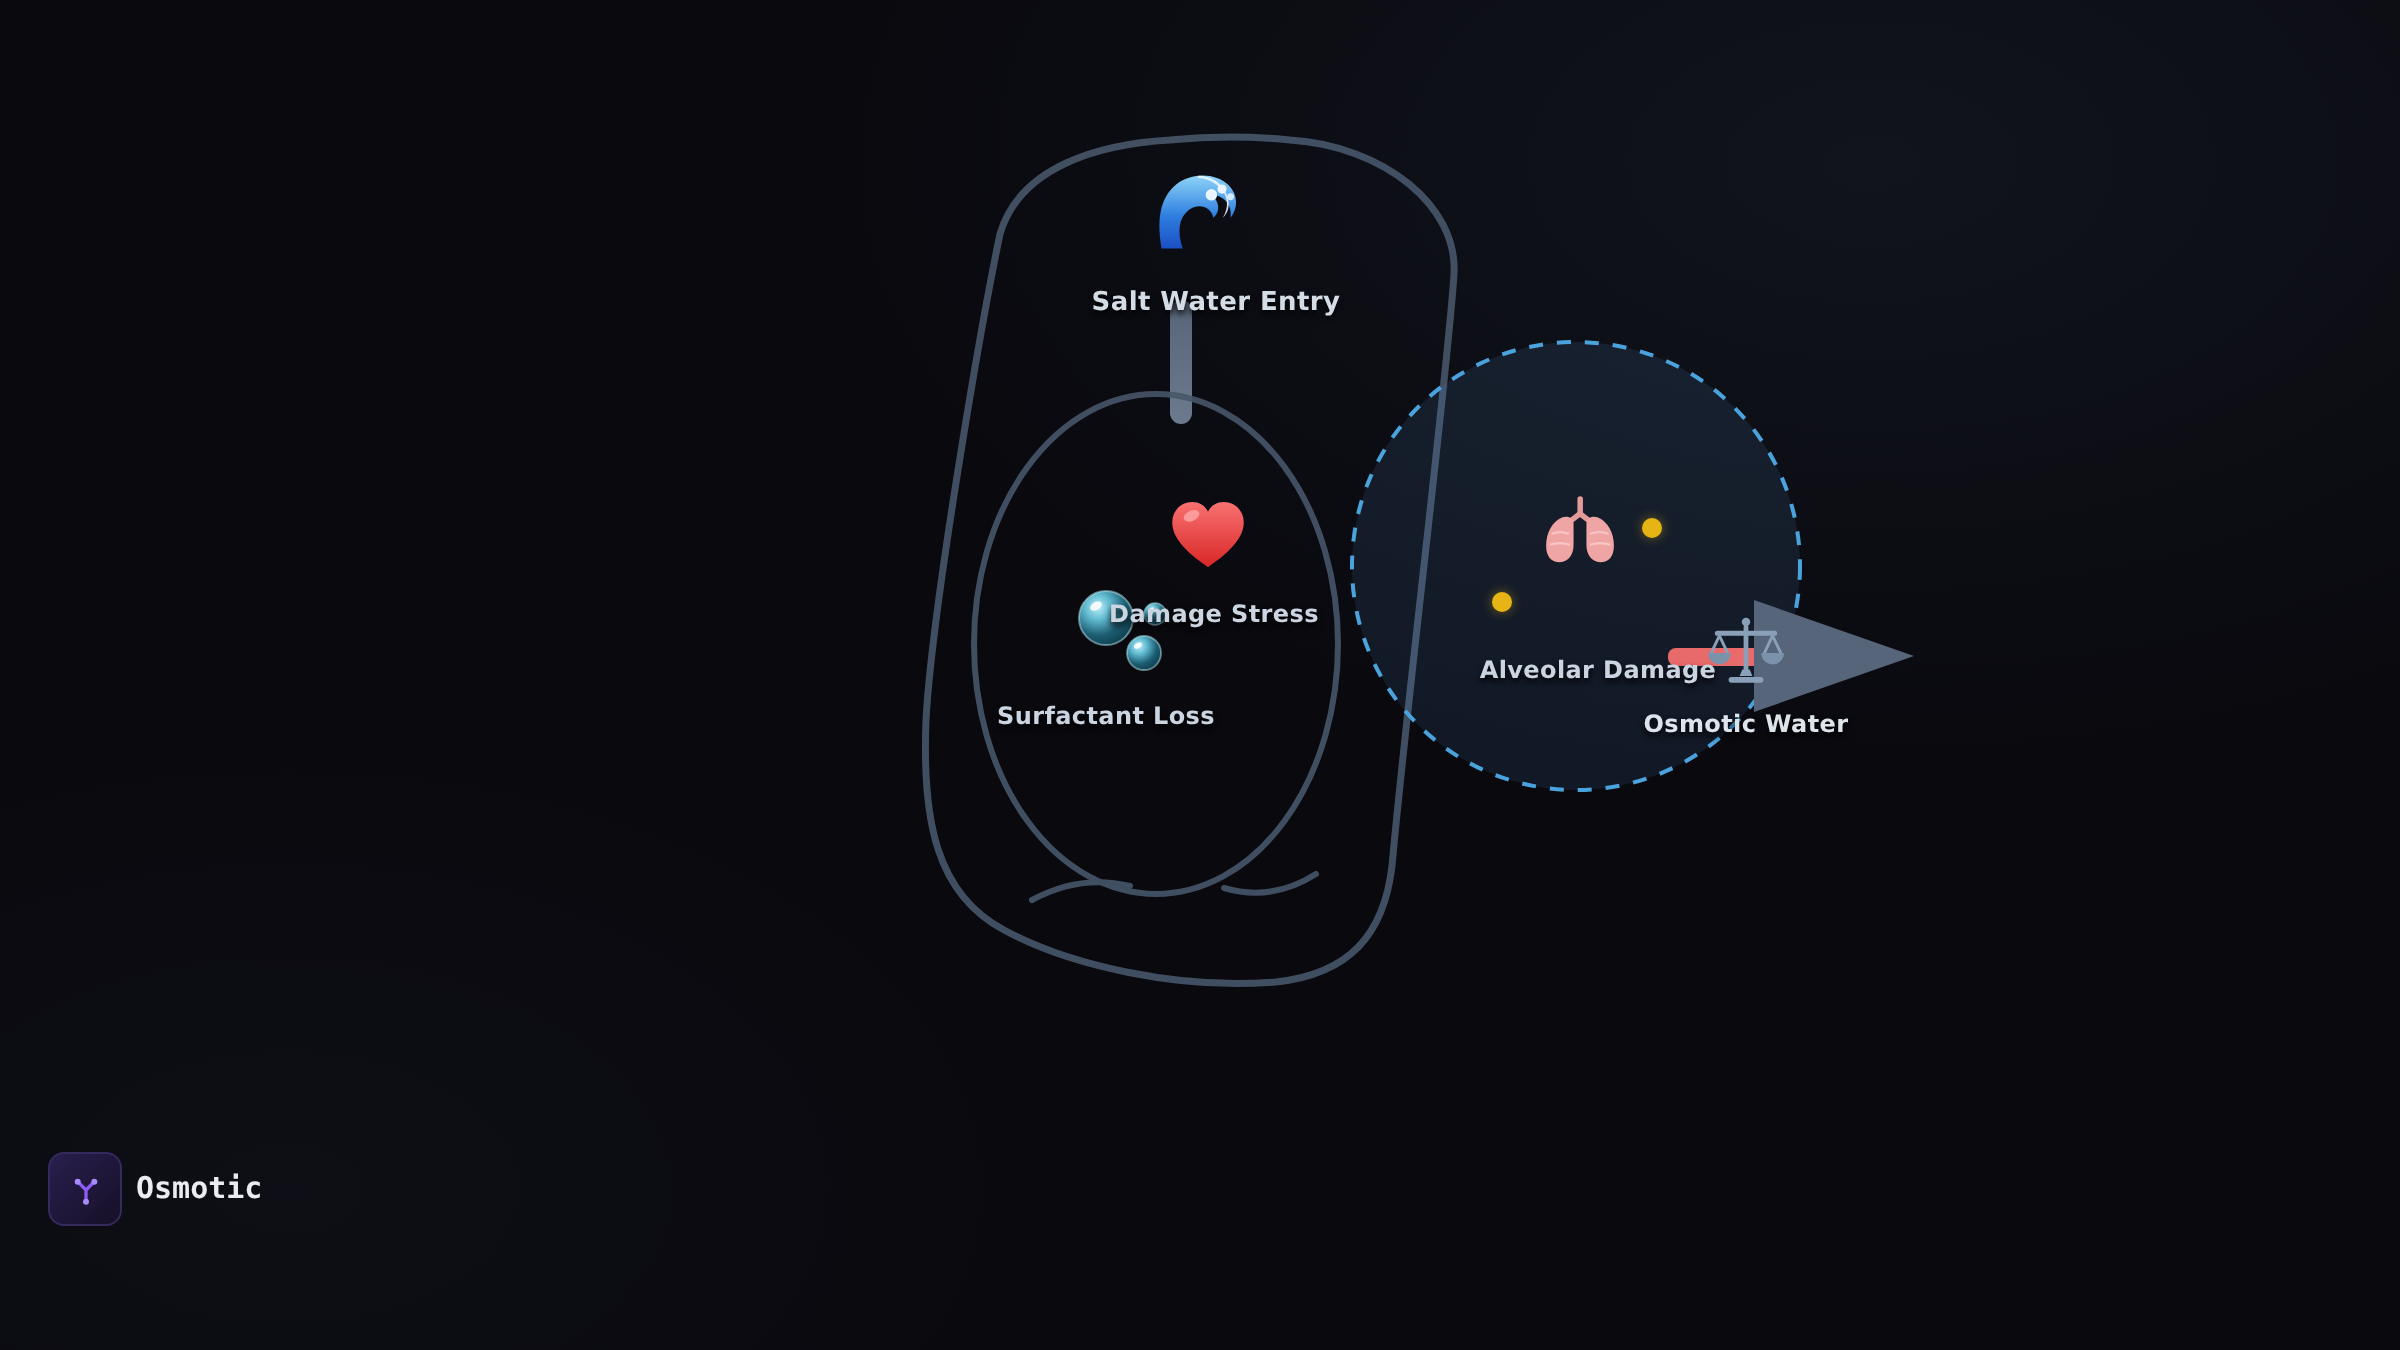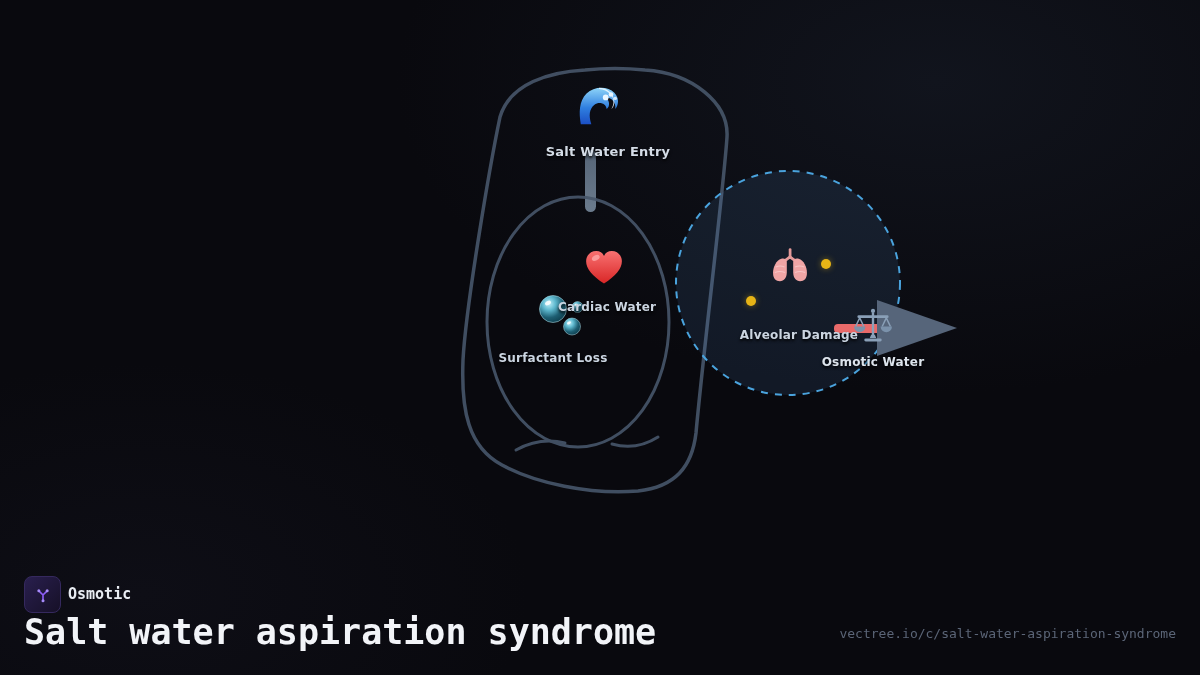--- a/index.html
+++ b/index.html
@@ -167,32 +167,30 @@
       <path d="M38.5 14 L34 23.5 M38.5 14 L43 23.5"></path>
     </g>
     <path d="M3.3 23.5 A6.2 6.2 0 0 0 15.7 23.5 Z" fill="#7b92ab"></path>
     <path d="M32.3 23.5 A6.2 6.2 0 0 0 44.7 23.5 Z" fill="#7b92ab"></path>
   </svg>
 
   <div class="dot" style="left:821px; top:259px;"></div>
   <div class="dot" style="left:746px; top:296px;"></div>
 
   <div class="label big labels" style="left:508px; top:144px;">Salt Water Entry</div>
-  <div class="label labels" style="left:507px; top:300px;">Cardiac Water</div>
+  <div class="label labels" style="left:507px; top:300px;">Damage Stress</div>
   <div class="label labels" style="left:453px; top:351px;">Surfactant Loss</div>
   <div class="label labels" style="left:699px; top:304px;margin-top:24px;">Alveolar Damage</div>
   <div class="label labels" style="left:773px; top:355px; color:#dde4ec;">Osmotic Water</div>
 
   <div class="logo-badge">
     <svg width="20" height="20" viewBox="0 0 24 24">
       <g stroke="#8b5cf6" stroke-width="2" stroke-linecap="round" fill="none">
         <path d="M12 19 V12 M12 12 L7 7 M12 12 L17 7"></path>
       </g>
       <circle cx="7" cy="7" r="1.8" fill="#a78bfa"></circle>
       <circle cx="17" cy="7" r="1.8" fill="#a78bfa"></circle>
       <circle cx="12" cy="19" r="1.8" fill="#a78bfa"></circle>
     </svg>
   </div>
   <div class="brand-name">Osmotic</div>
-  <div class="page-title">Salt water aspiration syndrome</div>
-  <div class="page-url">vectree.io/c/salt-water-aspiration-syndrome</div>
 
 </div>
 
 </body></html>

